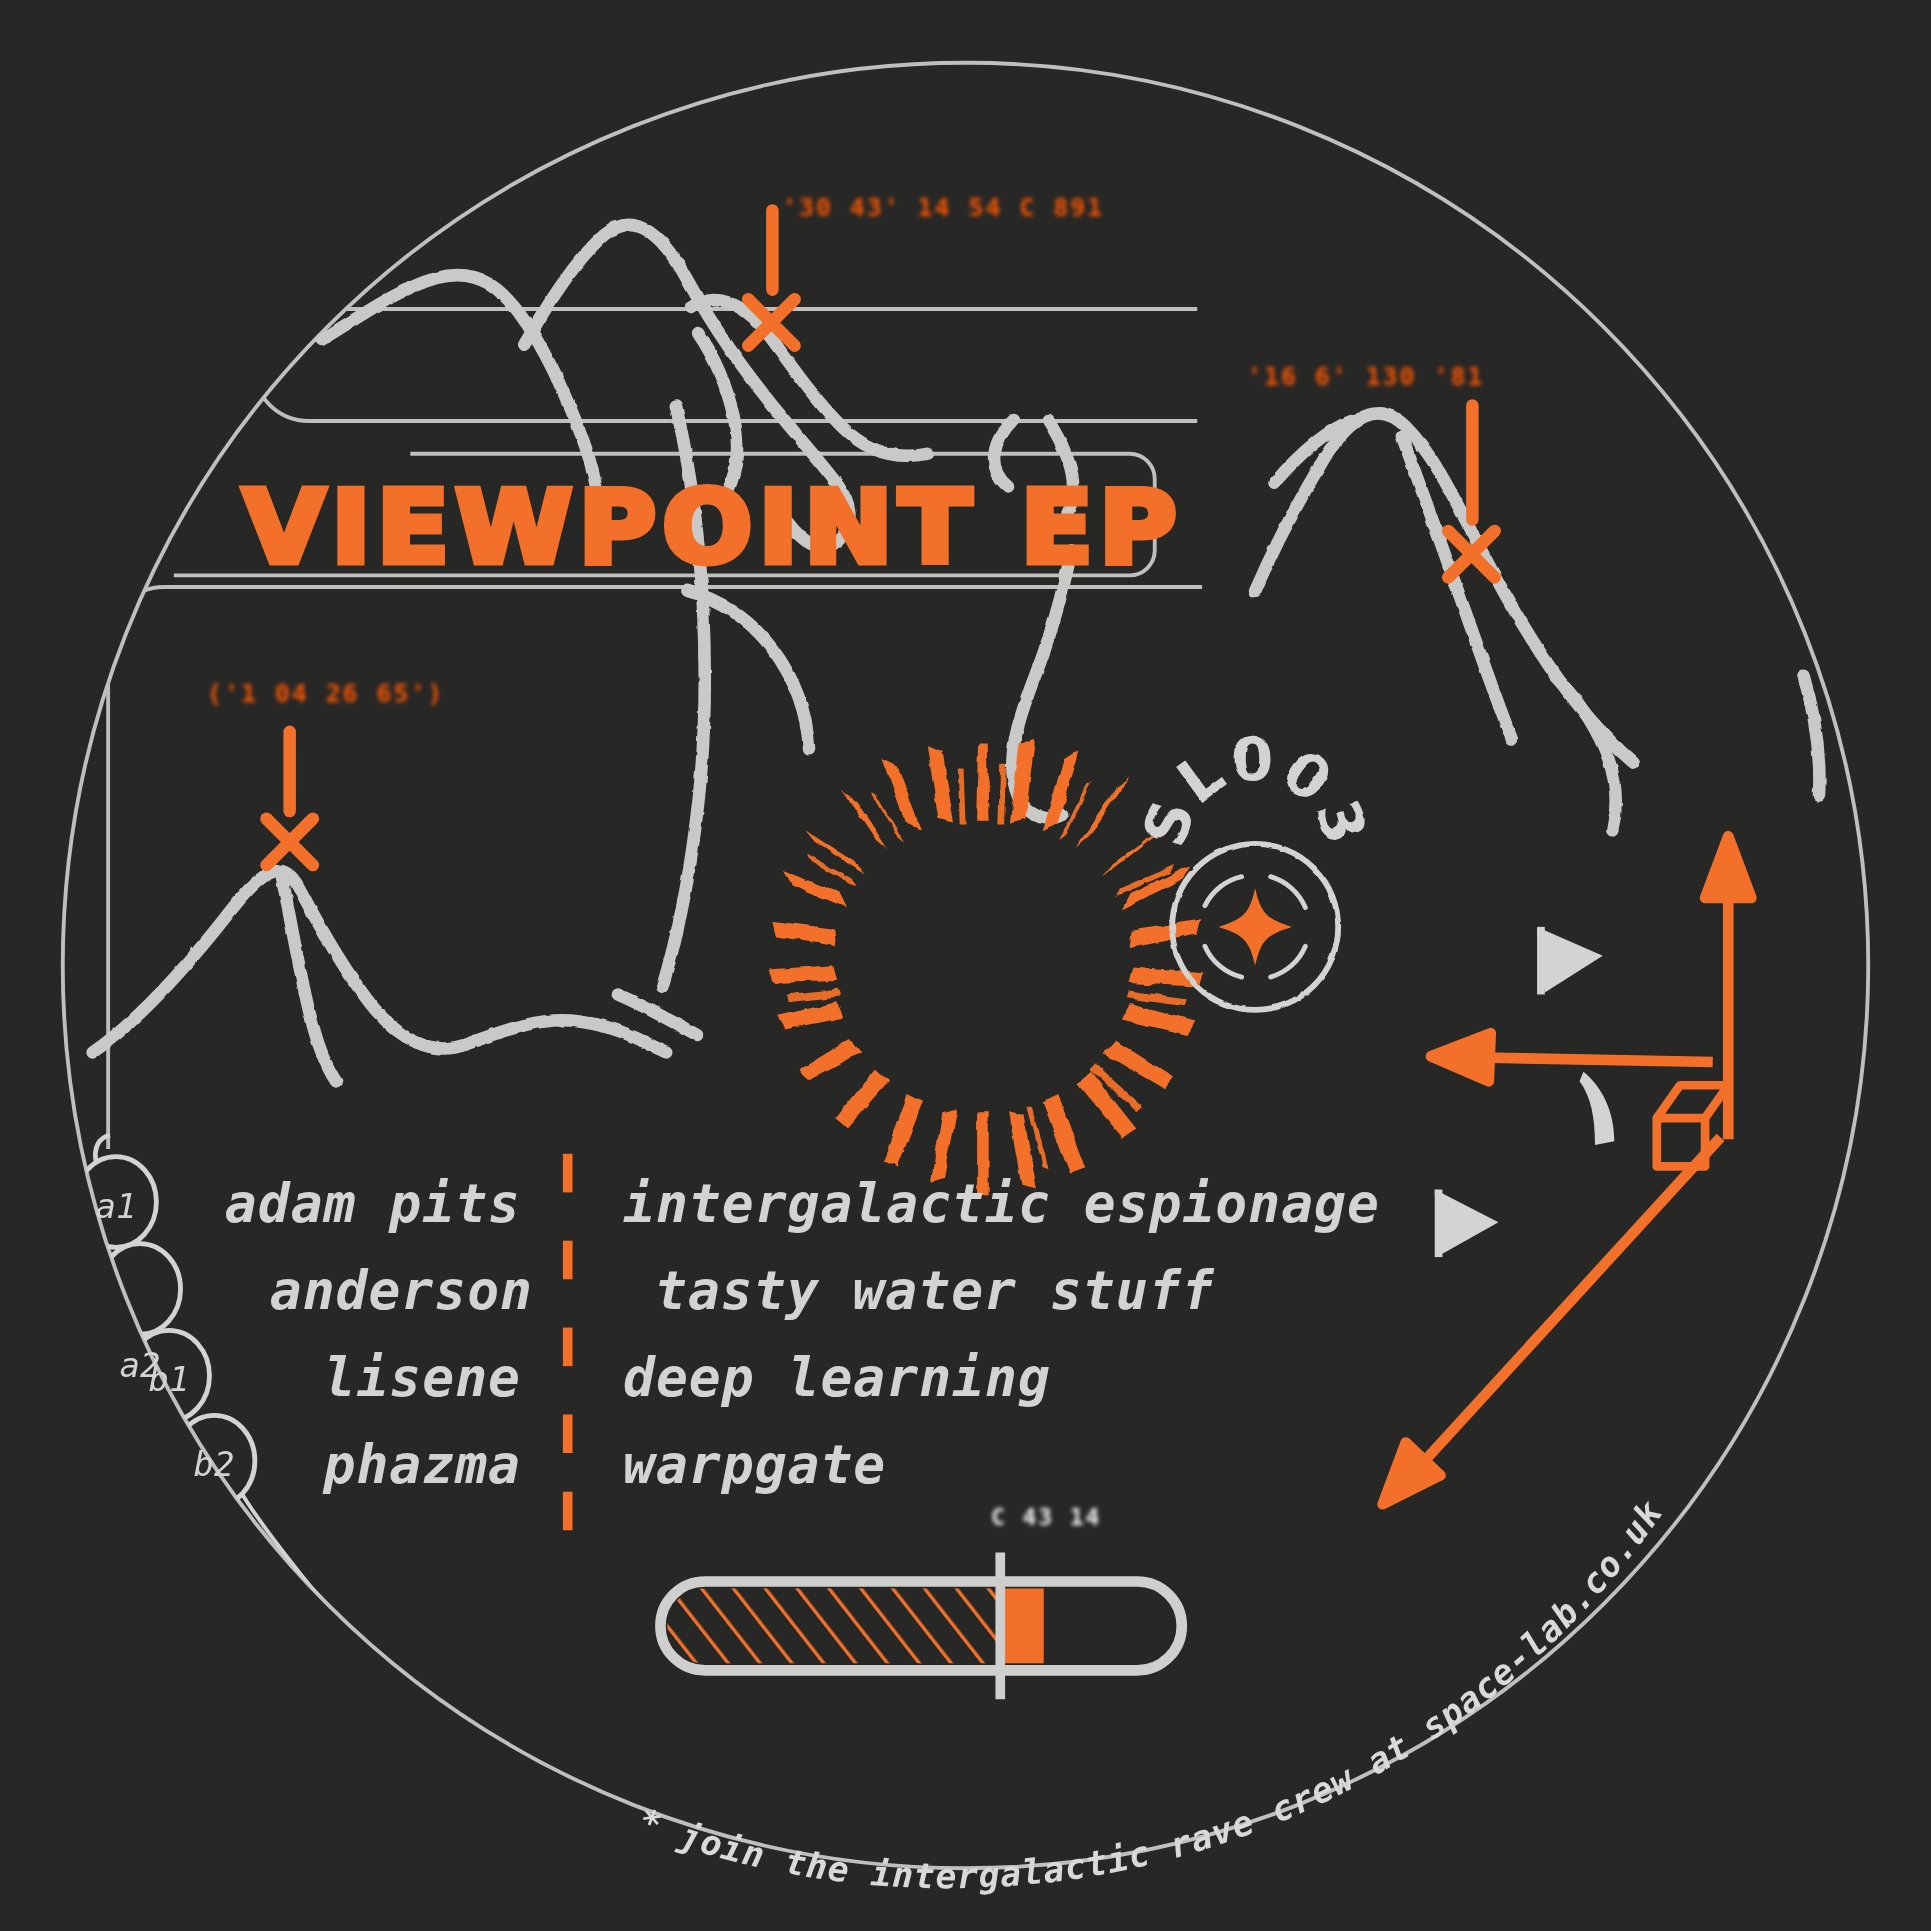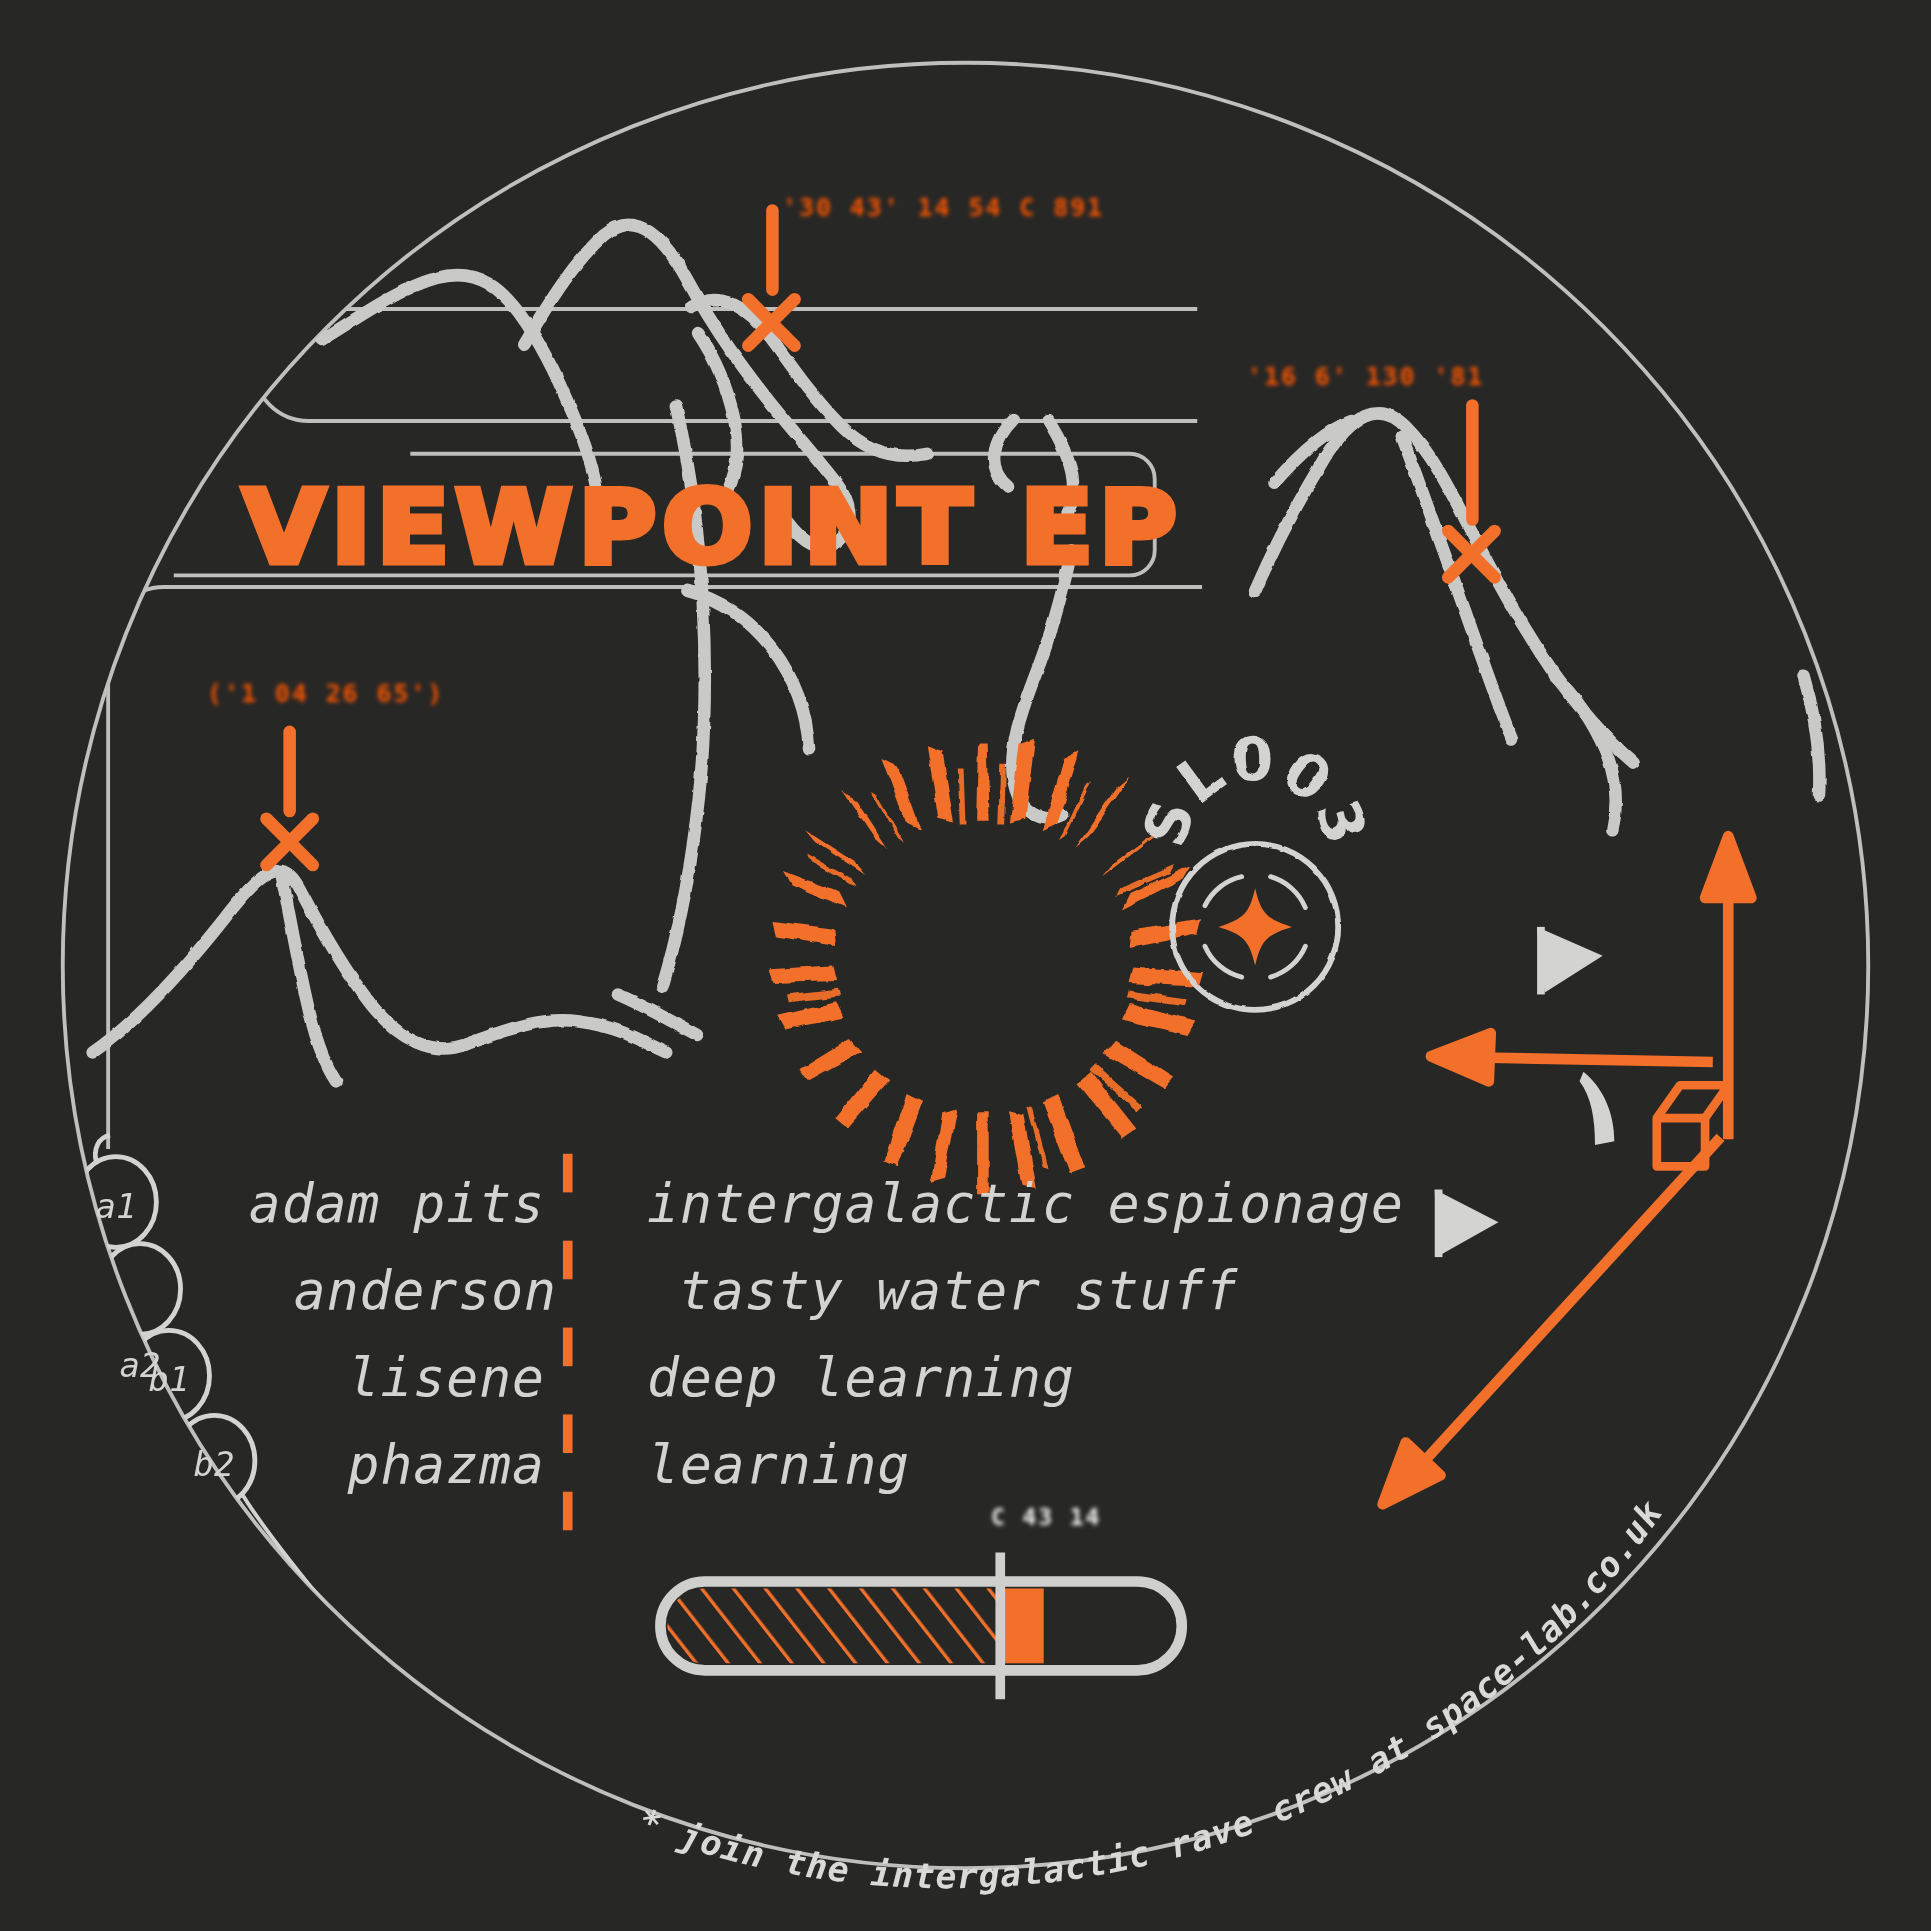--- a/index.html
+++ b/index.html
@@ -35,23 +35,22 @@
     opacity:.97;
   }
   .coord.grey{color:#C9C9C7;}
 
   .trk{position:absolute;white-space:nowrap;}
   .trk .art,.trk .nm{
     font-family:"DejaVu Sans Mono",monospace;
     font-style:italic;
     color:#D3D3D1;
     font-size:53px;
-    font-weight:normal;
+    font-weight:bold;
     letter-spacing:1px;
-    padding-left:24px;
   }
   .trk .art{position:absolute;right:0;text-align:right;}
   .trk .nm{position:absolute;left:0;}
   .sidecode{
     position:absolute;
     font-family:"DejaVu Sans Mono",monospace;
     font-style:italic;
     font-size:34px;
     color:#D3D3D1;
     text-align:center;
@@ -307,17 +306,17 @@
   <div class="trk" style="left:0; top:1260px; width:1931px; height:68px;">
     <span class="art" style="left:12px; width:521px;">anderson</span>
     <span class="nm" style="left:623px;margin-left:32px;">tasty water stuff</span>
   </div>
   <div class="trk" style="left:0; top:1347px; width:1931px; height:68px;">
     <span class="art" style="left:0; width:521px;">lisene</span>
     <span class="nm" style="left:623px;">deep learning</span>
   </div>
   <div class="trk" style="left:0; top:1434px; width:1672px; height:68px;">
     <span class="art" style="left:0; width:521px;">phazma</span>
-    <span class="nm" style="left:623px;">learning</span>
+    <span class="nm" style="left:623px;">warpgate</span>
   </div>
 
 </div>
 
 
 </body></html>

